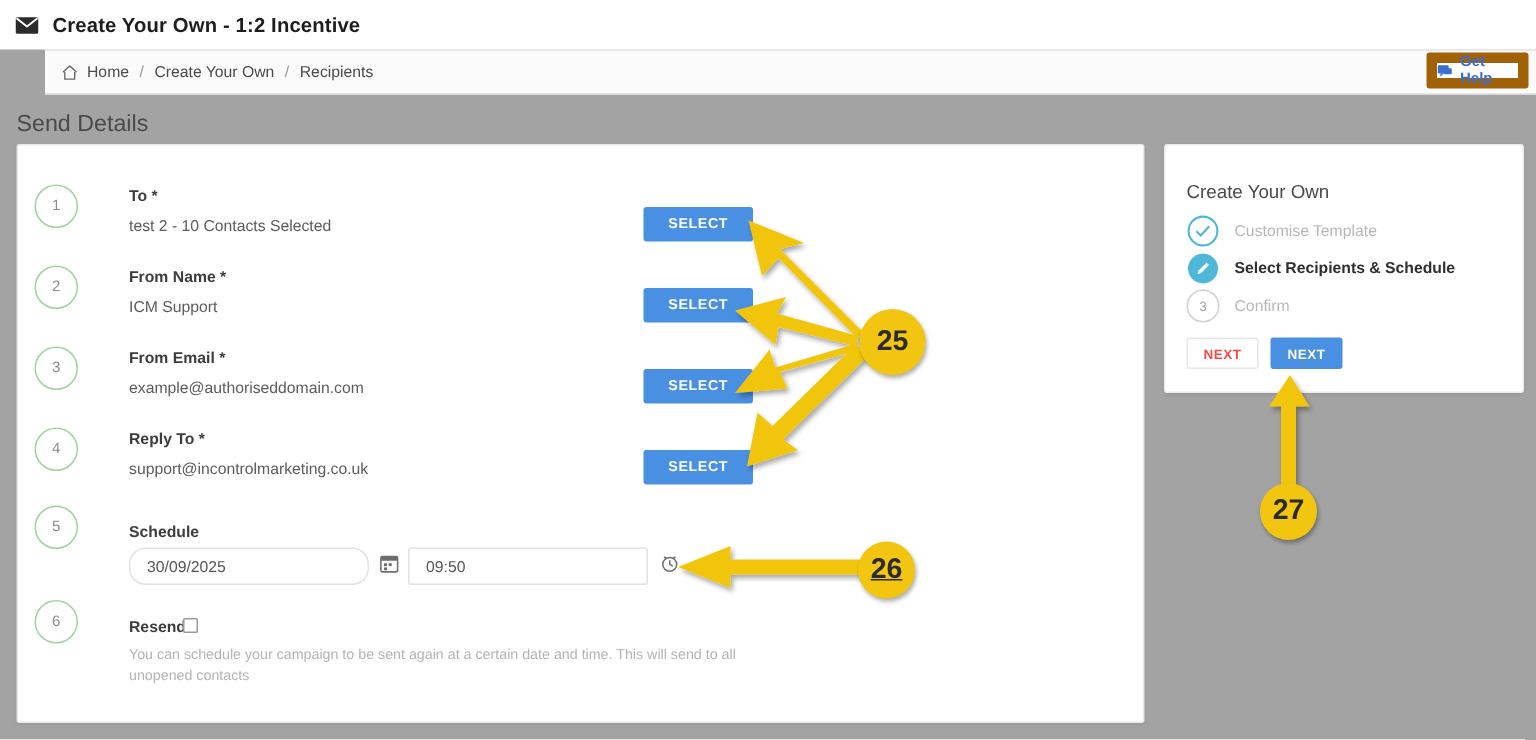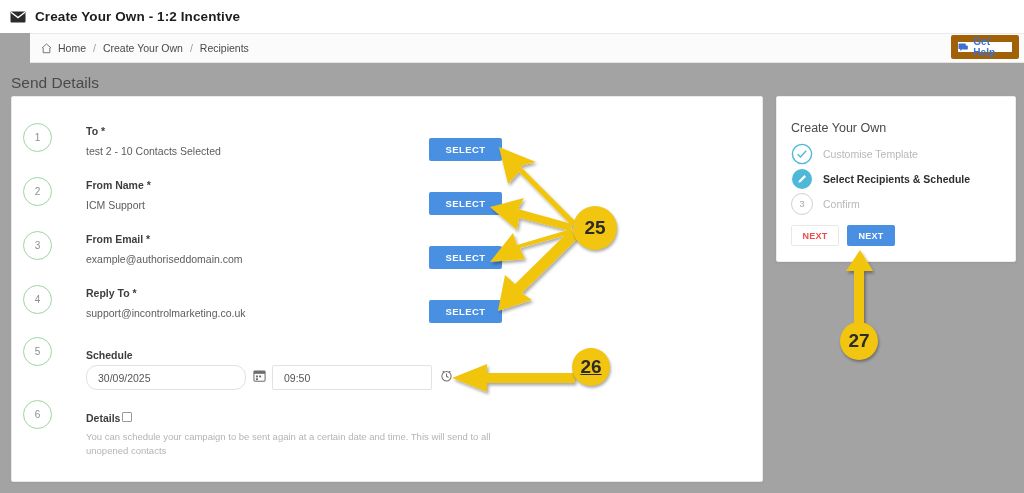--- a/index.html
+++ b/index.html
@@ -218,21 +218,21 @@
       <rect x="3.2" y="10" width="2.2" height="2" fill="#6d6d6d"></rect>
     </svg>
     <div class="time-input">09:50</div>
     <svg class="clock-icon" viewBox="0 0 14 14">
       <circle cx="7" cy="7.8" r="5" fill="none" stroke="#6d6d6d" stroke-width="1.1"></circle>
       <path d="M7 4.8 V7.8 L9.1 9.1" fill="none" stroke="#6d6d6d" stroke-width="1.1"></path>
       <path d="M2.9 2.4 L4.6 3.6 M11.1 2.4 L9.4 3.6" stroke="#6d6d6d" stroke-width="1.2"></path>
     </svg>
 
     <div class="step-circle" style="top:303px">6</div>
-    <div class="resend-label">Details</div>
+    <div class="resend-label">Resend</div>
     <div class="resend-box"></div>
     <div class="resend-help">You can schedule your campaign to be sent again at a certain date and time. This will send to all unopened contacts</div>
   </div>
 
   <div class="side-card">
     <div class="side-title">Create Your Own</div>
 
     <div class="step-row" style="top:46px">
       <svg class="step-ico" viewBox="0 0 22 22">
         <circle cx="11" cy="11" r="9.6" fill="none" stroke="#4fb8d8" stroke-width="1.4"></circle>
@@ -279,16 +279,16 @@
     <g filter="url(#annoShadow)">
       <path d="M575 373 L487 373 L487 364 L452 378 L487 392 L487 383 L575 383 Z" fill="#F2C511"></path>
     </g>
 
     <g filter="url(#annoShadow)">
       <path d="M854 336 L854 271 L846 271 L860 250 L873 271 L864 271 L864 336 Z" fill="#F2C511"></path>
     </g>
   </svg>
 
   <div class="anno-badge" style="left:573px; top:206px; width:44px; height:44px;">25</div>
-  <div class="anno-badge" style="left:572px; top:348px; width:38px; height:38px;text-decoration:underline;">26</div>
+  <div class="anno-badge" style="left:572px; top:361px; width:38px; height:38px;text-decoration:underline;">26</div>
   <div class="anno-badge" style="left:840px; top:322px; width:38px; height:38px;">27</div>
 
 </div>
 
 </body></html>

